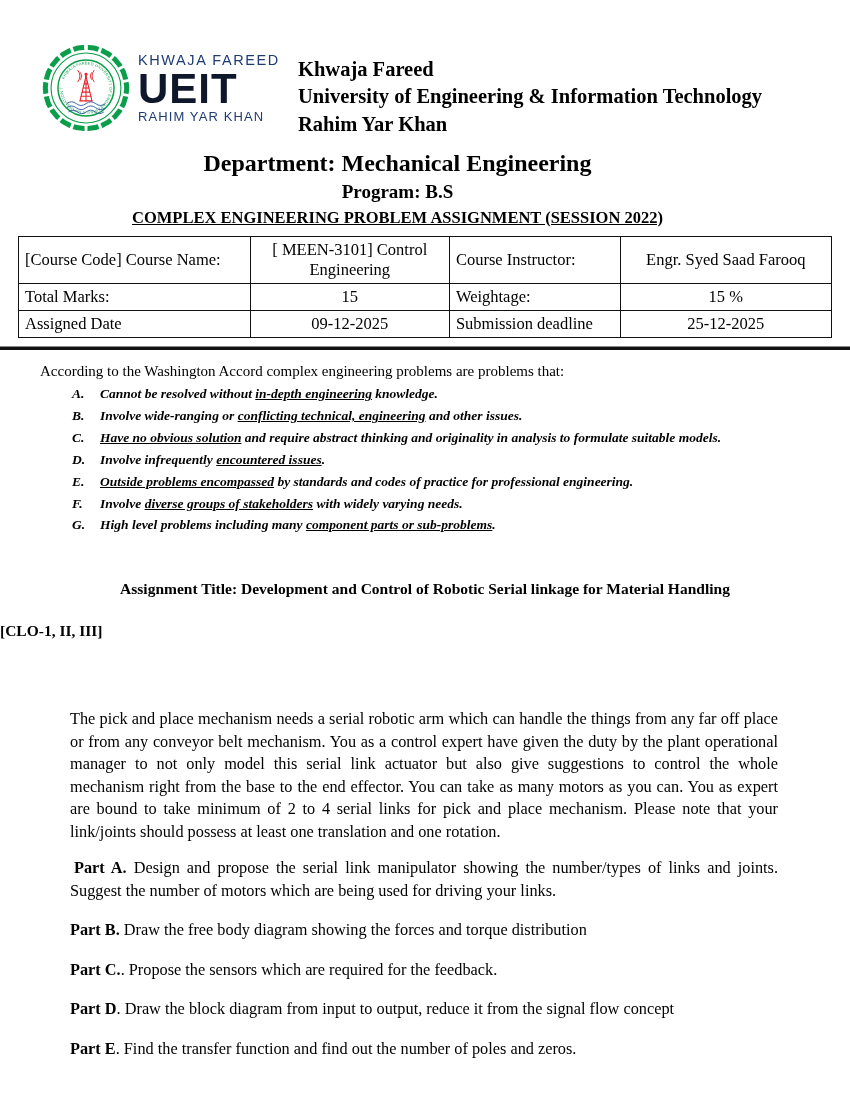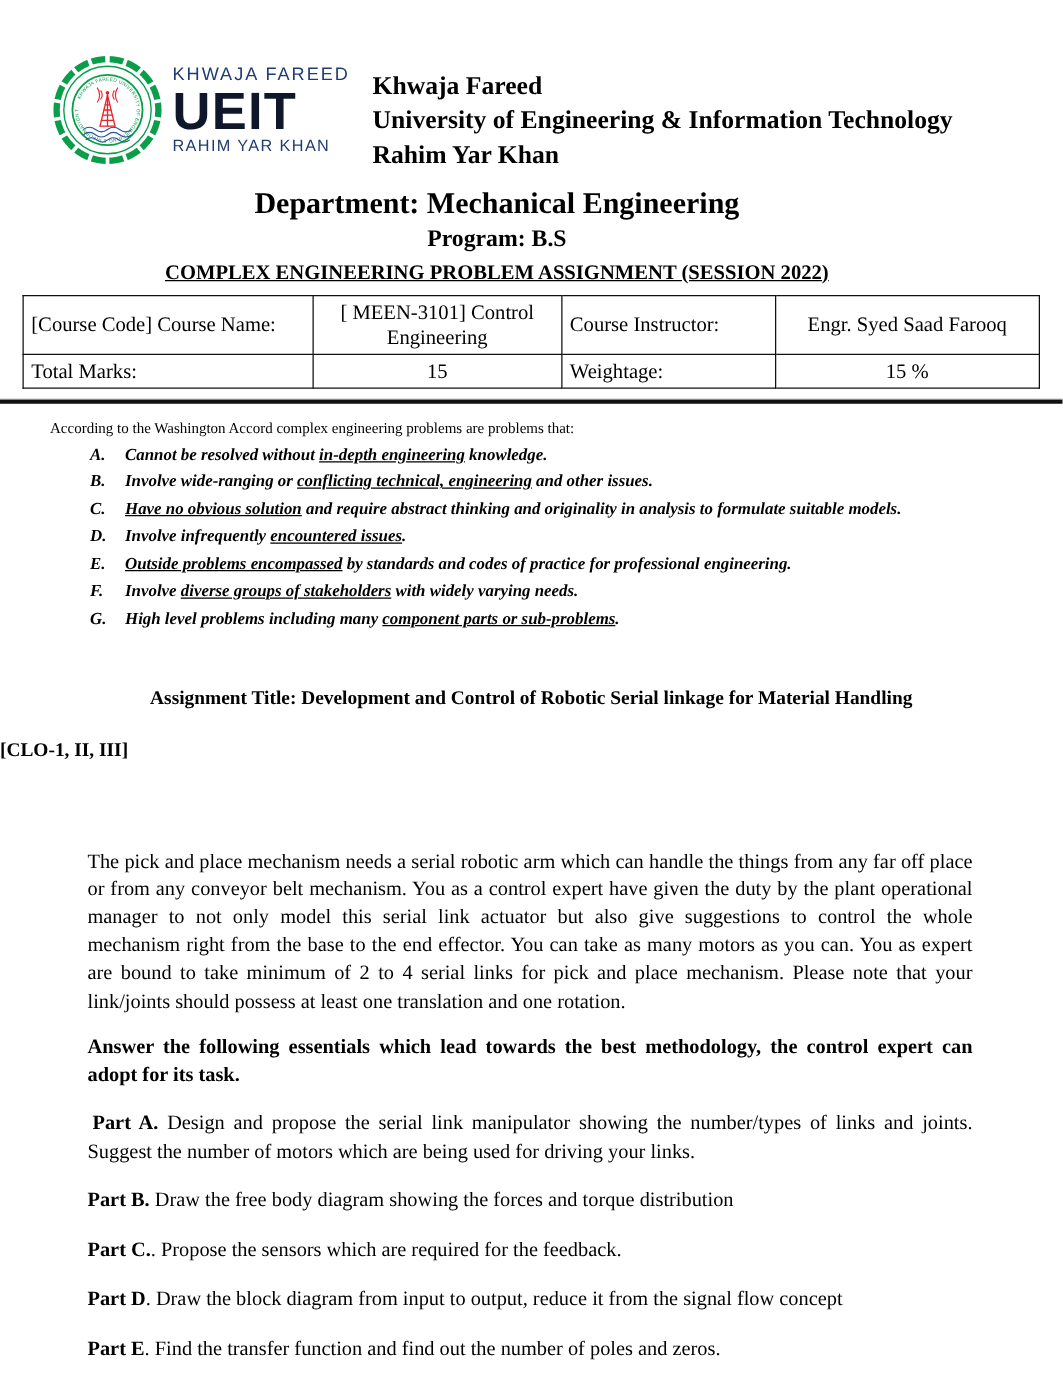--- a/index.html
+++ b/index.html
@@ -72,21 +72,21 @@
   .r3 { height: 27px; }
 
   .thick-rule {
     margin: 8px 0 0 0; height: 0;
     border-top: 1px solid #888;
     border-bottom: 3px solid #111;
   }
 
   
   .accord { padding: 12px 40px 0 40px; }
-  .accord-intro { font-size: 12px; line-height: 1.25; }
+  .accord-intro { font-size: 15px; line-height: 1.25; }
   ol.accord-list {
     list-style: none; margin: 3px 0 0 0; padding: 0;
   }
   ol.accord-list li {
     position: relative;
     font-size: 13.5px; font-weight: bold; font-style: italic;
     line-height: 1.62; padding-left: 60px;
   }
   ol.accord-list li .mark {
     position: absolute; left: 32px; width: 24px; text-align: left;
@@ -228,20 +228,26 @@
         <td class="val col2">[ MEEN-3101] Control Engineering</td>
         <td class="lbl col3">Course Instructor:</td>
         <td class="val col4 small">Engr. Syed Saad Farooq</td>
       </tr>
       <tr class="r2">
         <td class="lbl col1">Total Marks:</td>
         <td class="val col2 small">15</td>
         <td class="lbl col3">Weightage:</td>
         <td class="val col4 small">15 %</td>
       </tr>
+      <tr class="r3">
+        <td class="lbl col1">Assigned Date</td>
+        <td class="val col2">09-12-2025</td>
+        <td class="lbl col3">Submission deadline</td>
+        <td class="val col4">25-12-2025</td>
+      </tr>
     </tbody>
       </table>
   </div>
 
   <div class="thick-rule"></div>
 
   <div class="accord">
     <div class="accord-intro">According to the Washington Accord complex engineering problems are problems that:</div>
     <ol class="accord-list" id="accord-list">
         <li><span class="mark">A.</span><span>Cannot be resolved without </span><span class="u">in-depth engineering</span><span> knowledge.</span></li>
@@ -252,21 +258,20 @@
         <li><span class="mark">F.</span><span>Involve </span><span class="u">diverse groups of stakeholders</span><span> with widely varying needs.</span></li>
         <li><span class="mark">G.</span><span>High level problems including many </span><span class="u">component parts or sub-problems</span><span>.</span></li>
       </ol>
   </div>
 
   <div class="assign-title">Assignment Title: Development and Control of Robotic Serial linkage for Material Handling</div>
   <div class="clo">[CLO-1, II, III]</div>
 
   <div class="body-wrap">
     <p class="para">The pick and place mechanism needs a serial robotic arm which can handle the things from any far off place or from any conveyor belt mechanism. You as a control expert have given the duty by the plant operational manager to not only model this serial link actuator but also give suggestions to control the whole mechanism right from the base to the end effector. You can take as many motors as you can. You as expert are bound to take minimum of 2 to 4 serial links for pick and place mechanism. Please note that your link/joints should possess at least one translation and one rotation.</p>
-    <p class="bold-para">Answer the following essentials which lead towards the best methodology, the control expert can adopt for its task.</p>
     <div id="parts-list">
         <p class="part part-a"><b>Part A.</b><span> Design and propose the serial link manipulator showing the number/types of links and joints. Suggest the number of motors which are being used for driving your links.</span></p>
         <p class="part"><b>Part B.</b><span> Draw the free body diagram showing the forces and torque distribution</span></p>
         <p class="part"><b>Part C.</b><span>. Propose the sensors which are required for the feedback.</span></p>
         <p class="part"><b>Part D</b><span>. Draw the block diagram from input to output, reduce it from the signal flow concept</span></p>
         <p class="part"><b>Part E</b><span>. Find the transfer function and find out the number of poles and zeros.</span></p>
       </div>
   </div>
 
 </div>

